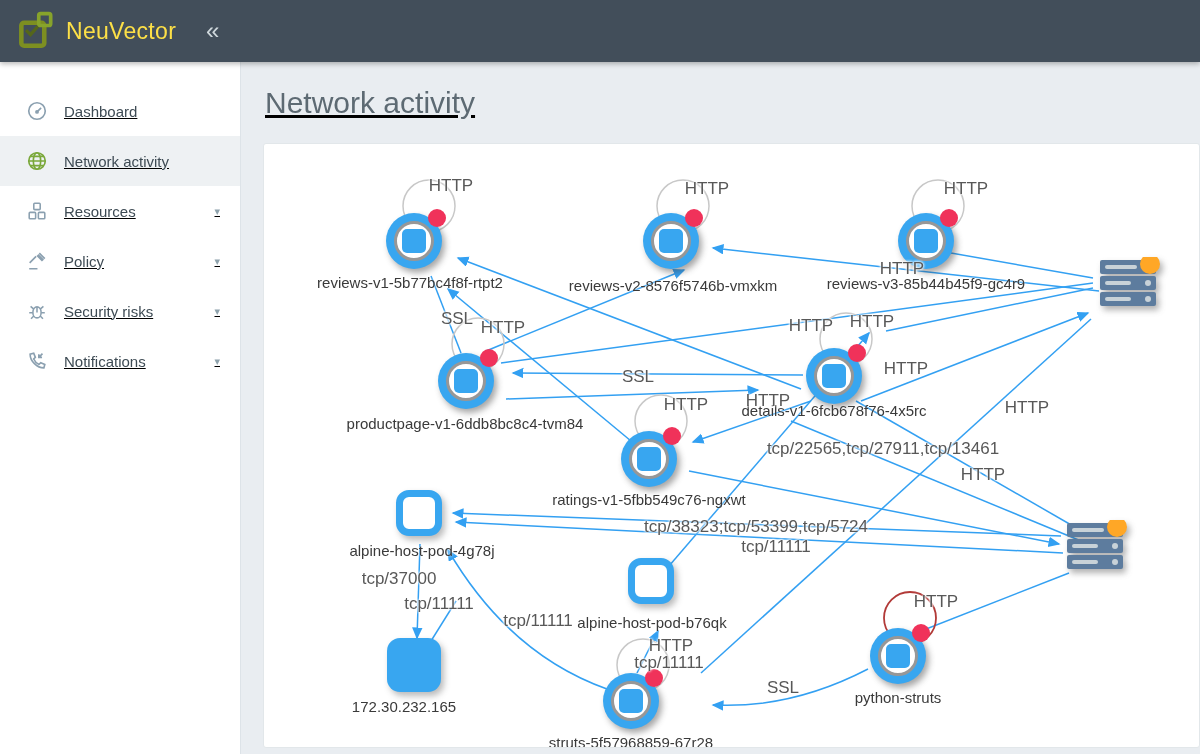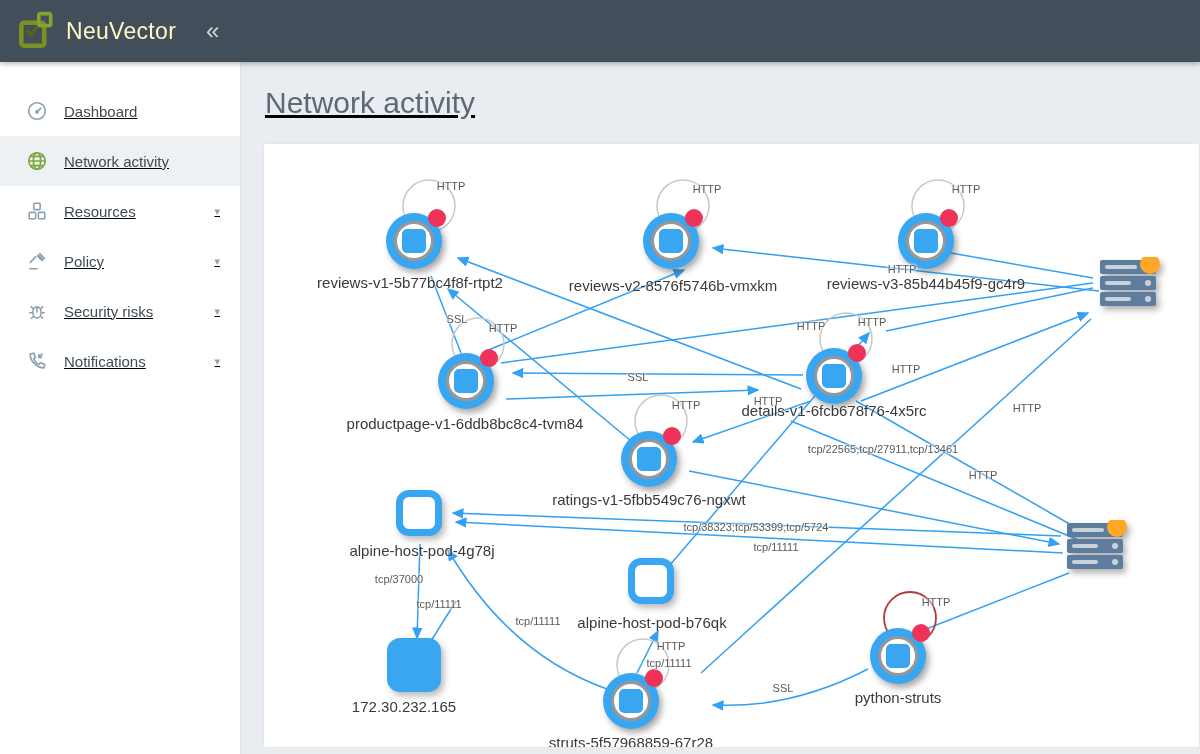--- a/index.html
+++ b/index.html
@@ -9,21 +9,21 @@
     font-family:"Liberation Sans", sans-serif;
     background:#e9edf1;
   }
   
   .header {
     height:62px; background:#424e5a; display:flex; align-items:center;
     padding-left:14px; position:relative; z-index:5;
     box-shadow:0 2px 5px rgba(0,0,0,.28);
   }
   .logo { width:44px; height:44px; flex:none; }
-  .brand { color:#fef9c3; font-size:23px; margin-left:8px; letter-spacing:.3px; }
+  .brand { color:#fde047; font-size:23px; margin-left:8px; letter-spacing:.3px; }
   .collapse { color:#cfd8dc; font-size:24px; margin-left:30px; cursor:pointer; line-height:1; }
   
   .app { display:flex; height:709px;text-decoration:underline; }
   .sidebar {
     width:241px; background:#fff; border-right:1px solid #dde3e8;
     padding-top:24px; flex:none;
   }
   .side-item {
     height:50px; display:flex; align-items:center;
     padding:0 20px 0 26px; color:#3e4b54; font-size:15px; cursor:pointer;
@@ -54,21 +54,21 @@
   .alert-dot { position:absolute; right:-4px; top:-4px; width:18px; height:18px;
                border-radius:50%; background:#f0325a; }
   .host { width:46px; height:46px; border-radius:13px; border:7px solid #38a6f0;
           background:#fff; box-shadow:3px 4px 6px rgba(60,60,60,.35); }
   .ip { width:54px; height:54px; border-radius:13px; background:#38a6f0;
         box-shadow:3px 4px 6px rgba(60,60,60,.35); }
   .server { filter:drop-shadow(3px 4px 3px rgba(60,60,60,.4)); }
   .node-label { position:absolute; transform:translate(-50%,-50%); font-size:15px;
                 color:#3a3a3a; white-space:nowrap; text-shadow:0 0 3px #fff; }
   .node-label.left { transform:translate(0,-50%); }
-  .edge-label { position:absolute; transform:translate(-50%,-50%); font-size:11px;
+  .edge-label { position:absolute; transform:translate(-50%,-50%); font-size:17px;
                 color:#585858; white-space:nowrap;
                 text-shadow:0 0 3px #fff,0 0 3px #fff,0 0 3px #fff; }
 </style>
 </head>
 <body>
 
 <div class="header">
   <span class="logo">
     <svg viewBox="0 0 48 48" width="44" height="44">
       <rect x="8" y="15" width="25" height="25" rx="3" fill="none" stroke="#7d8f21" stroke-width="5"></rect>

